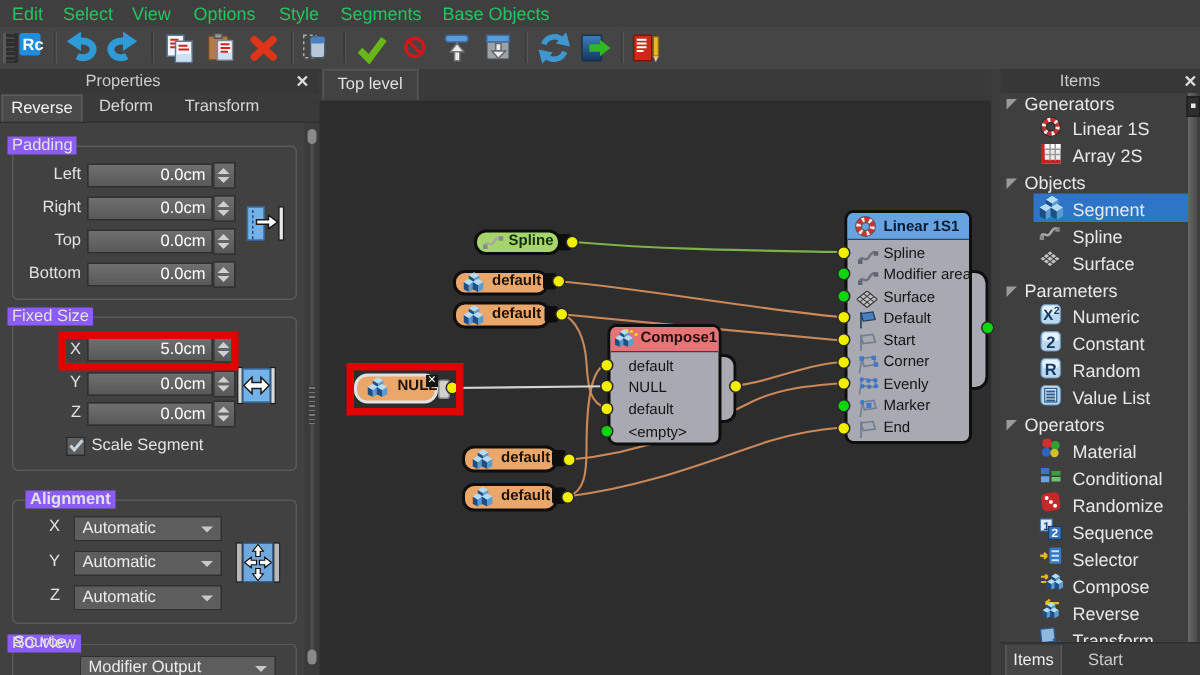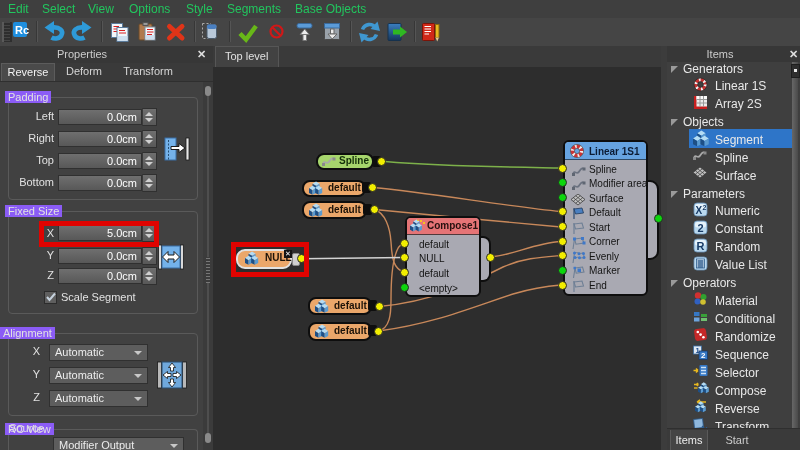--- a/index.html
+++ b/index.html
@@ -189,21 +189,21 @@
 
     <div style="position:absolute;left:44px;top:209px;width:11px;height:11px;background:#5f5f5f;border:1px solid #2c2c2c;"></div>
     <svg style="position:absolute;left:45px;top:209px;" width="12" height="12" viewBox="0 0 12 12">
         <path d="M2 6 L4.5 9 L10 2.5" fill="none" stroke="#c6d2de" stroke-width="2"></path>
       </svg>
     <div style="position:absolute;left:61px;top:209px;font-size:11px;color:#e2e2e2;">Scale Segment</div>
 
     <div style="position:absolute;left:39px;top:139px;width:110px;height:16px;border:5px solid #e00300;z-index:5;"></div>
 
     <div class="grp" style="top:251px;height:81px;"></div>
-    <div class="grplbl" style="left:0;top:245px;">Alignment</div>
+    <div class="grplbl" style="left:17px;top:245px;font-weight:bold;">Alignment</div>
     <div class="plbl" style="left:0px;top:263px;width:40px;">X</div>
     <div class="pdrop" style="top:262px;">Automatic<div class="dtri"></div></div>
     <div class="plbl" style="left:0px;top:286px;width:40px;">Y</div>
     <div class="pdrop" style="top:285px;">Automatic<div class="dtri"></div></div>
     <div class="plbl" style="left:0px;top:309px;width:40px;">Z</div>
     <div class="pdrop" style="top:308px;">Automatic<div class="dtri"></div></div>
     <svg style="position:absolute;left:157px;top:279px;" width="30" height="28" viewBox="0 0 30 28">
       <rect x="0.5" y="1" width="4" height="26" fill="#b8b8b8" stroke="#1a1a1a" stroke-width="0.8"></rect>
       <rect x="25.5" y="1" width="4" height="26" fill="#b8b8b8" stroke="#1a1a1a" stroke-width="0.8"></rect>
       <rect x="5" y="1" width="20" height="26" fill="#6fa8dc" stroke="#2a4d6e" stroke-width="1"></rect>

